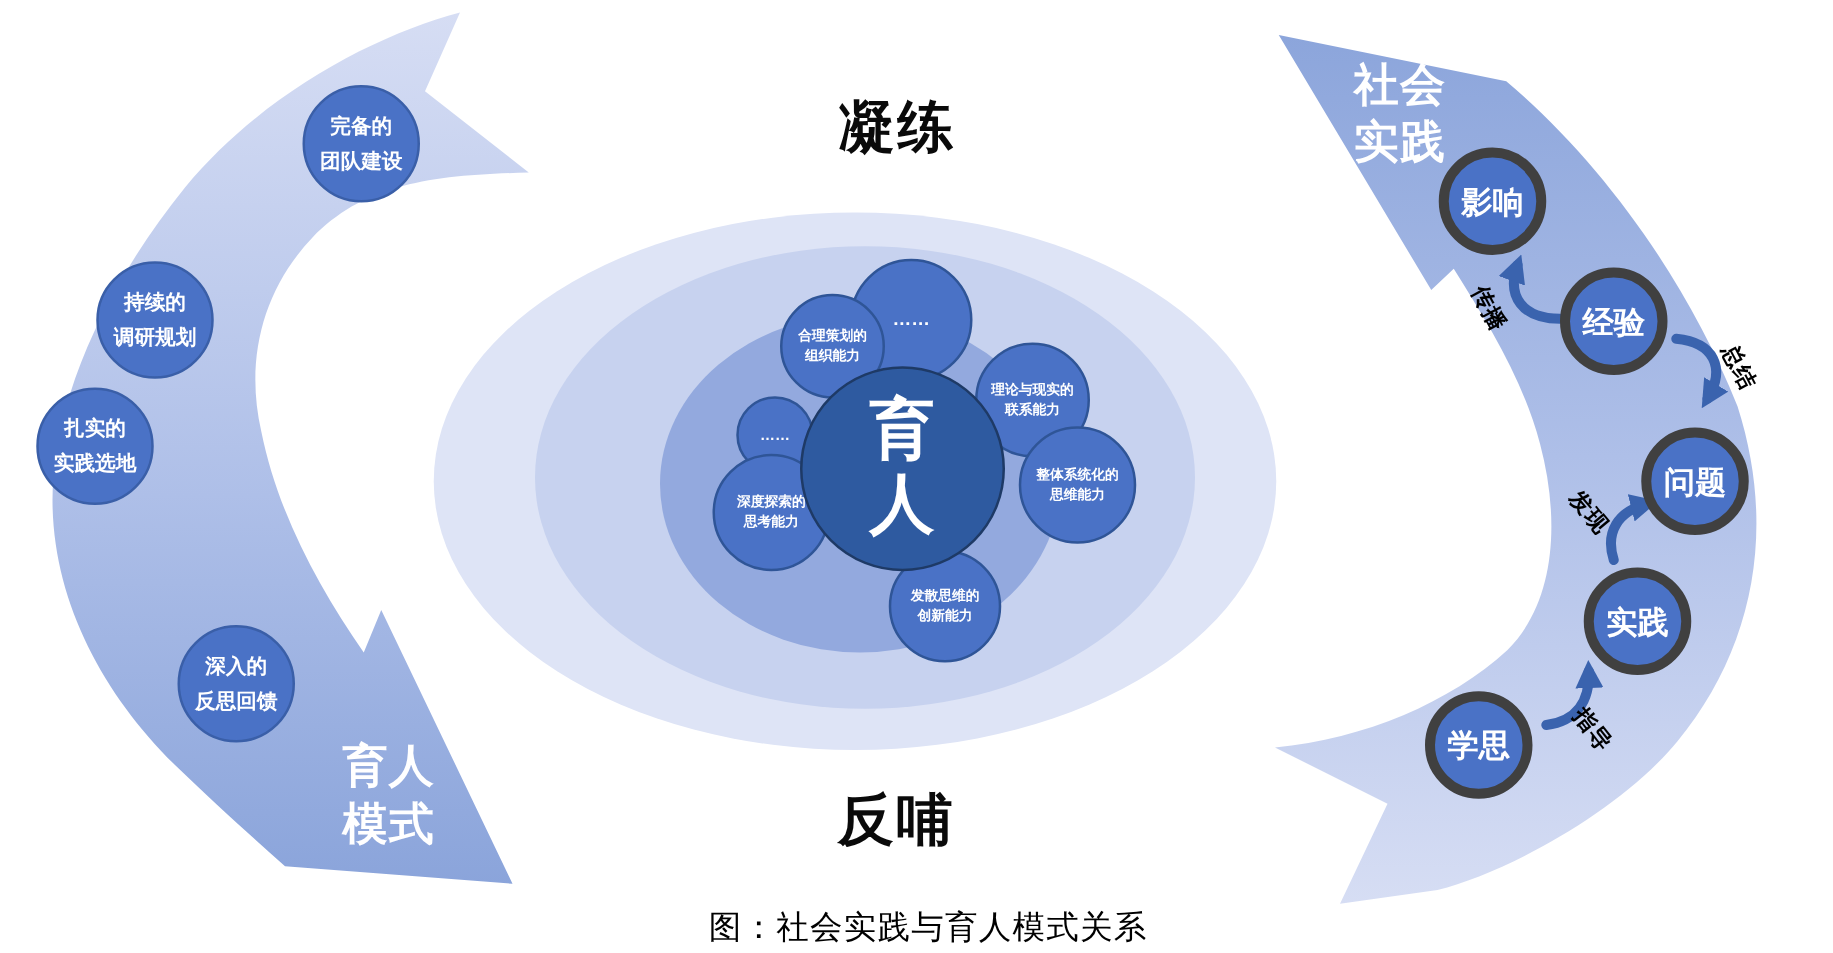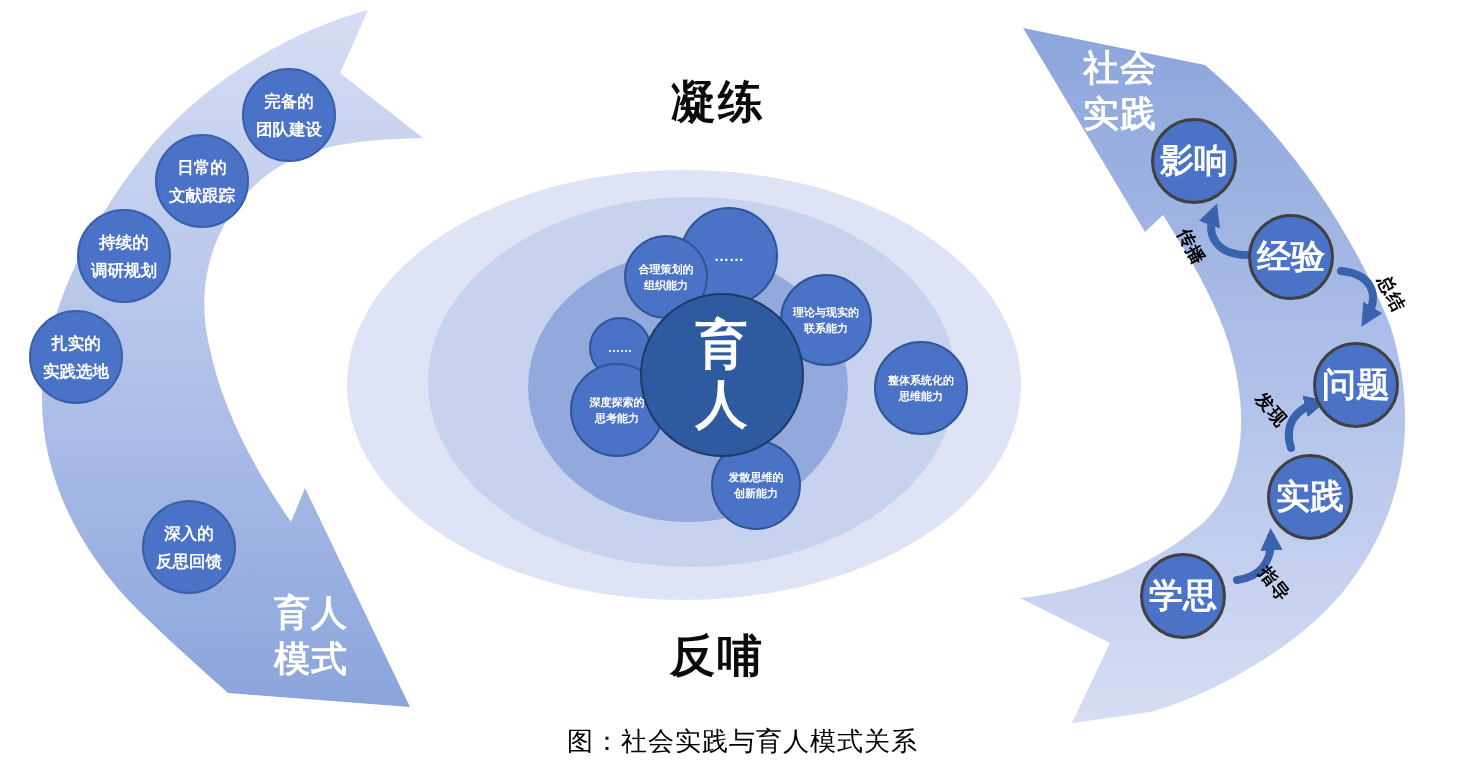--- a/index.html
+++ b/index.html
@@ -9,21 +9,21 @@
   }
   .stage svg{position:absolute;left:0;top:0;}
   
   .node{
     position:absolute;border-radius:50%;
     background:#4a72c6;color:#ffffff;font-weight:bold;text-align:center;
     display:flex;align-items:center;justify-content:center;
     box-sizing:border-box;white-space:pre-line;
   }
   .node-left{width:94px;height:94px;font-size:16.5px;line-height:1.7;border:2.5px solid #3a5fa8;}
-  .node-right{width:86px;height:86px;font-size:34px;border:3px solid #404040;}
+  .node-right{width:86px;height:86px;font-size:25px;border:8px solid #404040;}
   .sat{border:2px solid #2f5597;font-size:11px;line-height:1.5;}
   .core{
     background:#2e5aa0;border:2.5px solid #1e3a66;
     font-size:52px;line-height:1.15;font-weight:bold;letter-spacing:1px;
   }
   .big-title{
     position:absolute;color:#0a0a0a;font-size:45px;font-weight:800;
     text-align:center;letter-spacing:2px;
   }
   .arrow-label{
@@ -101,22 +101,20 @@
   <div class="big-title" style="left:618px;top:52px;width:200px;margin-top:20px;">凝练</div>
   <div class="big-title" style="left:617px;top:626px;width:200px;">反哺</div>
 
   <div class="arrow-label" style="left:311px;top:636px;">育人
 模式</div>
   <div class="arrow-label" style="left:1120px;top:91px;">社会
 实践</div>
 
   <div class="node node-left" style="left:242px;top:68px;">完备的
 团队建设</div>
-  <div class="node node-left" style="left:155px;top:134px;">日常的
-文献跟踪</div>
   <div class="node node-left" style="left:77px;top:209px;">持续的
 调研规划</div>
   <div class="node node-left" style="left:29px;top:310px;">扎实的
 实践选地</div>
   <div class="node node-left" style="left:142px;top:500px;">深入的
 反思回馈</div>
 
   <div class="node node-right" style="left:1151px;top:118px;">影响</div>
   <div class="node node-right" style="left:1248px;top:214px;">经验</div>
   <div class="node node-right" style="left:1313px;top:342px;">问题</div>
@@ -127,21 +125,21 @@
   <div class="conn-label" style="left:1391px;top:294px;--rot:62deg;">总结</div>
   <div class="conn-label" style="left:1271px;top:410px;--rot:50deg;">发现</div>
   <div class="conn-label" style="left:1274px;top:584px;--rot:52deg;">指导</div>
 
   <div class="node sat" style="left:680px;top:207px;width:98px;height:98px;font-size:15px;">……</div>
   <div class="node sat" style="left:589px;top:317px;width:62px;height:62px;font-size:12px;">……</div>
   <div class="node sat" style="left:780px;top:274px;width:92px;height:92px;">理论与现实的
 联系能力</div>
   <div class="node sat" style="left:624px;top:235px;width:84px;height:84px;">合理策划的
 组织能力</div>
-  <div class="node sat" style="left:834px;top:341px;width:94px;height:94px;margin-left:40px;">整体系统化的
+  <div class="node sat" style="left:775px;top:341px;width:94px;height:94px;margin-left:40px;">整体系统化的
 思维能力</div>
   <div class="node sat" style="left:570px;top:363px;width:94px;height:94px;">深度探索的
 思考能力</div>
   <div class="node sat" style="left:711px;top:440px;width:90px;height:90px;">发散思维的
 创新能力</div>
 
   <div class="node core" style="left:640px;top:293px;width:164px;height:164px;">育
 人</div>
 
   <div class="caption" style="left:567px;top:724px;">图：社会实践与育人模式关系</div>

